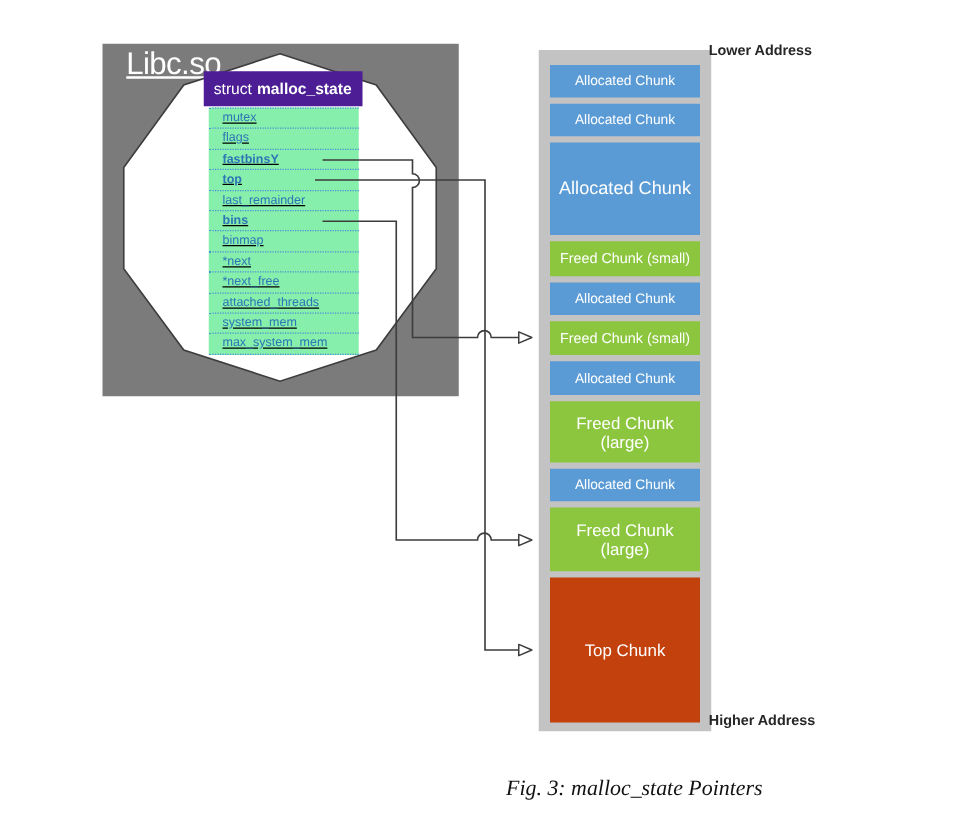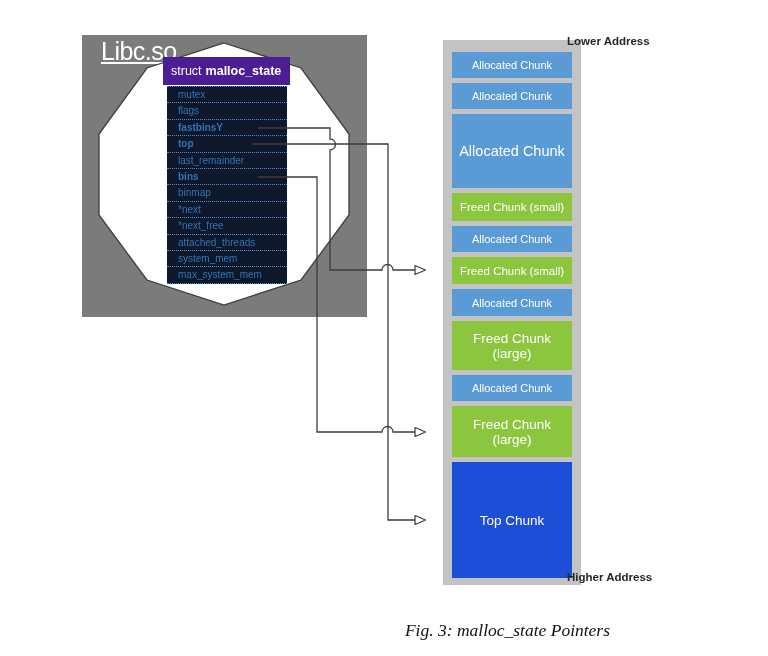--- a/index.html
+++ b/index.html
@@ -20,32 +20,33 @@
   .decagon-svg{position:absolute;left:0;top:0;z-index:2;pointer-events:none;}
   
   .struct-table{position:absolute;left:163px;top:57px;width:127px;z-index:3;}
   .struct-header{
     height:28px;background:#4c1d95;color:#ffffff;
     display:flex;align-items:center;padding-left:8px;box-sizing:border-box;
     font-size:12.5px;white-space:nowrap;
   }
   .struct-header b{margin-left:4px;text-align:right;}
   .struct-rows{
-    margin-left:4px;width:120px;background:#0f172a;margin-top:1px;
+    margin-left:4px;width:120px;background:#86efac;margin-top:1px;
     border-top:1px dotted #4a8fd3;
+    text-decoration:underline;
   }
   .srow{
     height:15.4px;line-height:15.4px;padding-left:11px;
     font-size:10px;color:#2e75b6;border-bottom:1px dotted #4a8fd3;
     white-space:nowrap;
   }
   .srow.bold{font-weight:bold;}
   
   .heap-frame{
-    position:absolute;left:443px;top:40px;width:138px;height:545px;
+    position:absolute;left:431px;top:40px;width:138px;height:545px;
     background:#c3c3c3;box-sizing:border-box;padding:12px 9px 11px 9px;
     display:flex;flex-direction:column;gap:5px;z-index:1;
   }
   .chunk{
     width:120px;display:flex;align-items:center;justify-content:center;
     color:#ffffff;text-align:center;flex:0 0 auto;
   }
   .addr-label{
     position:absolute;font-size:11.5px;font-weight:600;color:#262626;z-index:1;
     white-space:nowrap;
@@ -100,21 +101,21 @@
       <div class="chunk allocated" style="height: 26px; font-size: 11px; background: rgb(91, 155, 213);">Allocated Chunk</div>
       <div class="chunk allocated" style="height: 26px; font-size: 11px; background: rgb(91, 155, 213);">Allocated Chunk</div>
       <div class="chunk allocated" style="height: 74px; font-size: 14.5px; background: rgb(91, 155, 213);">Allocated Chunk</div>
       <div class="chunk freed" style="height: 28px; font-size: 11.5px; background: rgb(140, 198, 63);">Freed Chunk (small)</div>
       <div class="chunk allocated" style="height: 26px; font-size: 11px; background: rgb(91, 155, 213);">Allocated Chunk</div>
       <div class="chunk freed" style="height: 27px; font-size: 11.5px; background: rgb(140, 198, 63);">Freed Chunk (small)</div>
       <div class="chunk allocated" style="height: 27px; font-size: 11px; background: rgb(91, 155, 213);">Allocated Chunk</div>
       <div class="chunk freed" style="height: 49px; font-size: 13.5px; background: rgb(140, 198, 63);">Freed Chunk (large)</div>
       <div class="chunk allocated" style="height: 26px; font-size: 11px; background: rgb(91, 155, 213);">Allocated Chunk</div>
       <div class="chunk freed" style="height: 51px; font-size: 13.5px; background: rgb(140, 198, 63);">Freed Chunk (large)</div>
-      <div class="chunk top" style="height: 116px; font-size: 13.5px; background: #1d4ed8;">Top Chunk</div>
+      <div class="chunk top" style="height: 116px; font-size: 13.5px; background: #c2410c;">Top Chunk</div>
     </div>
 
   <div class="addr-label lower">Lower Address</div>
   <div class="addr-label higher">Higher Address</div>
 
   <svg class="arrows-svg" width="768" height="656" viewBox="0 0 768 656">
     <g fill="none" stroke="#3d3d3d" stroke-width="1.3">
 
       <path d="M252 144 H388 V520 H415"></path>
 

